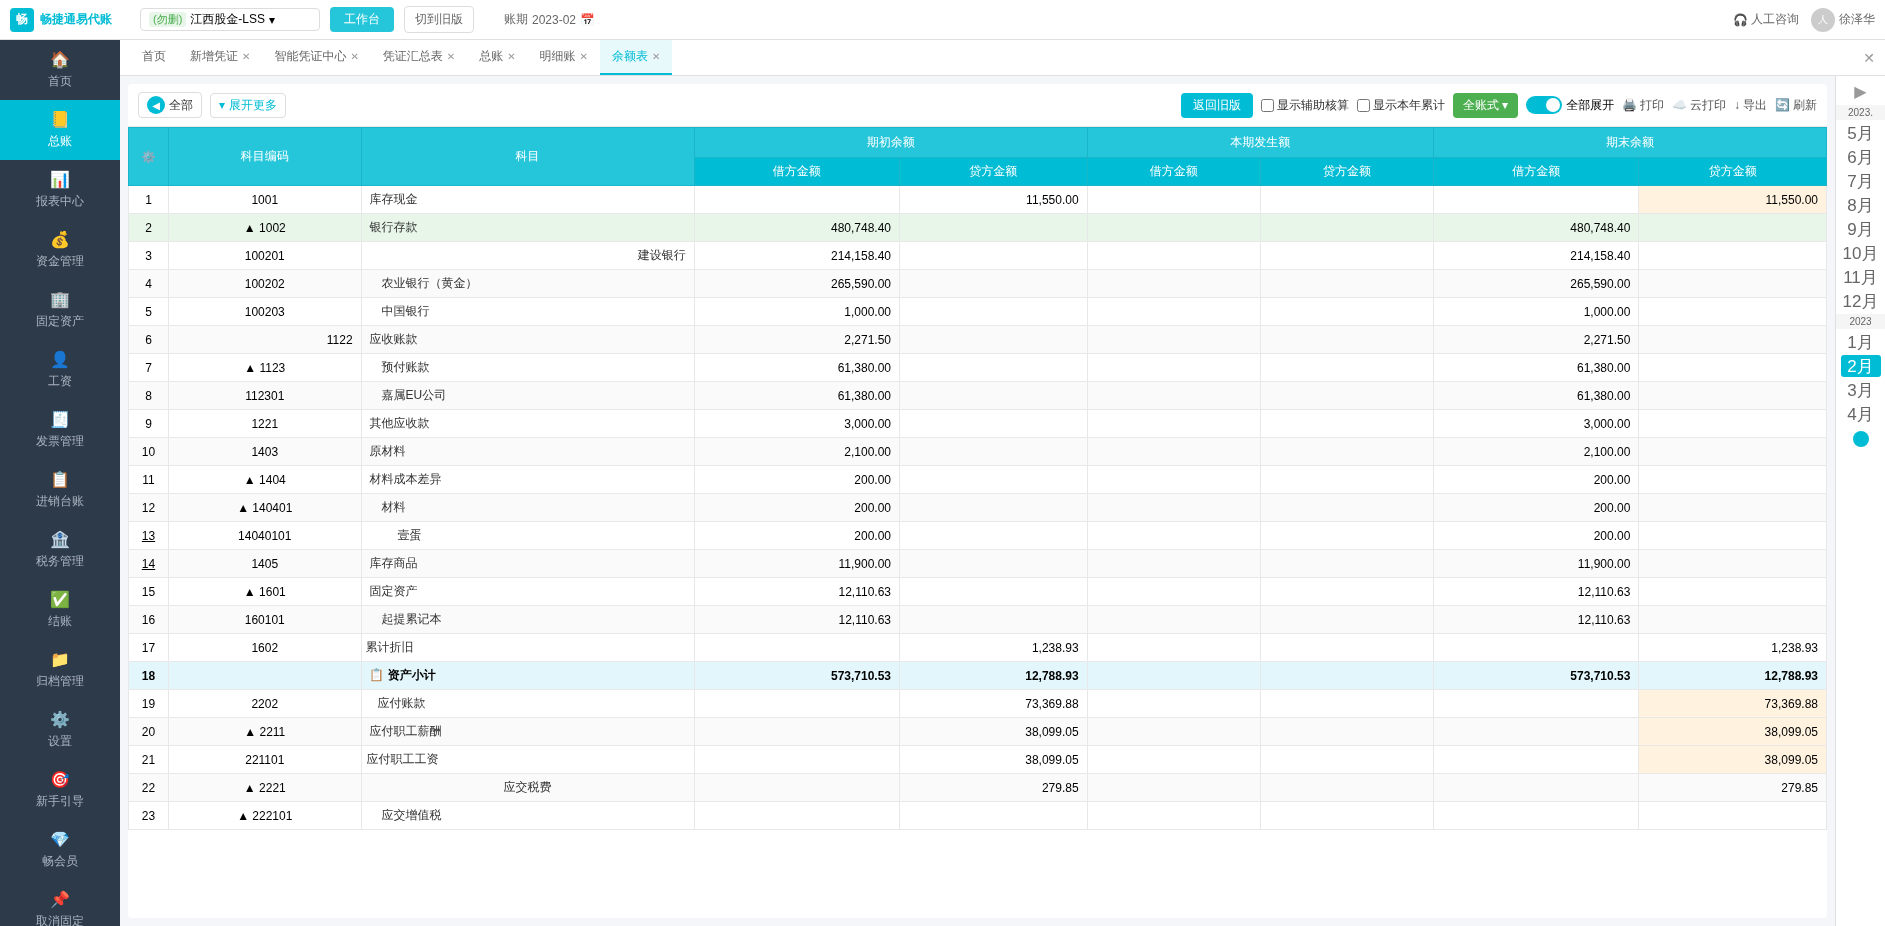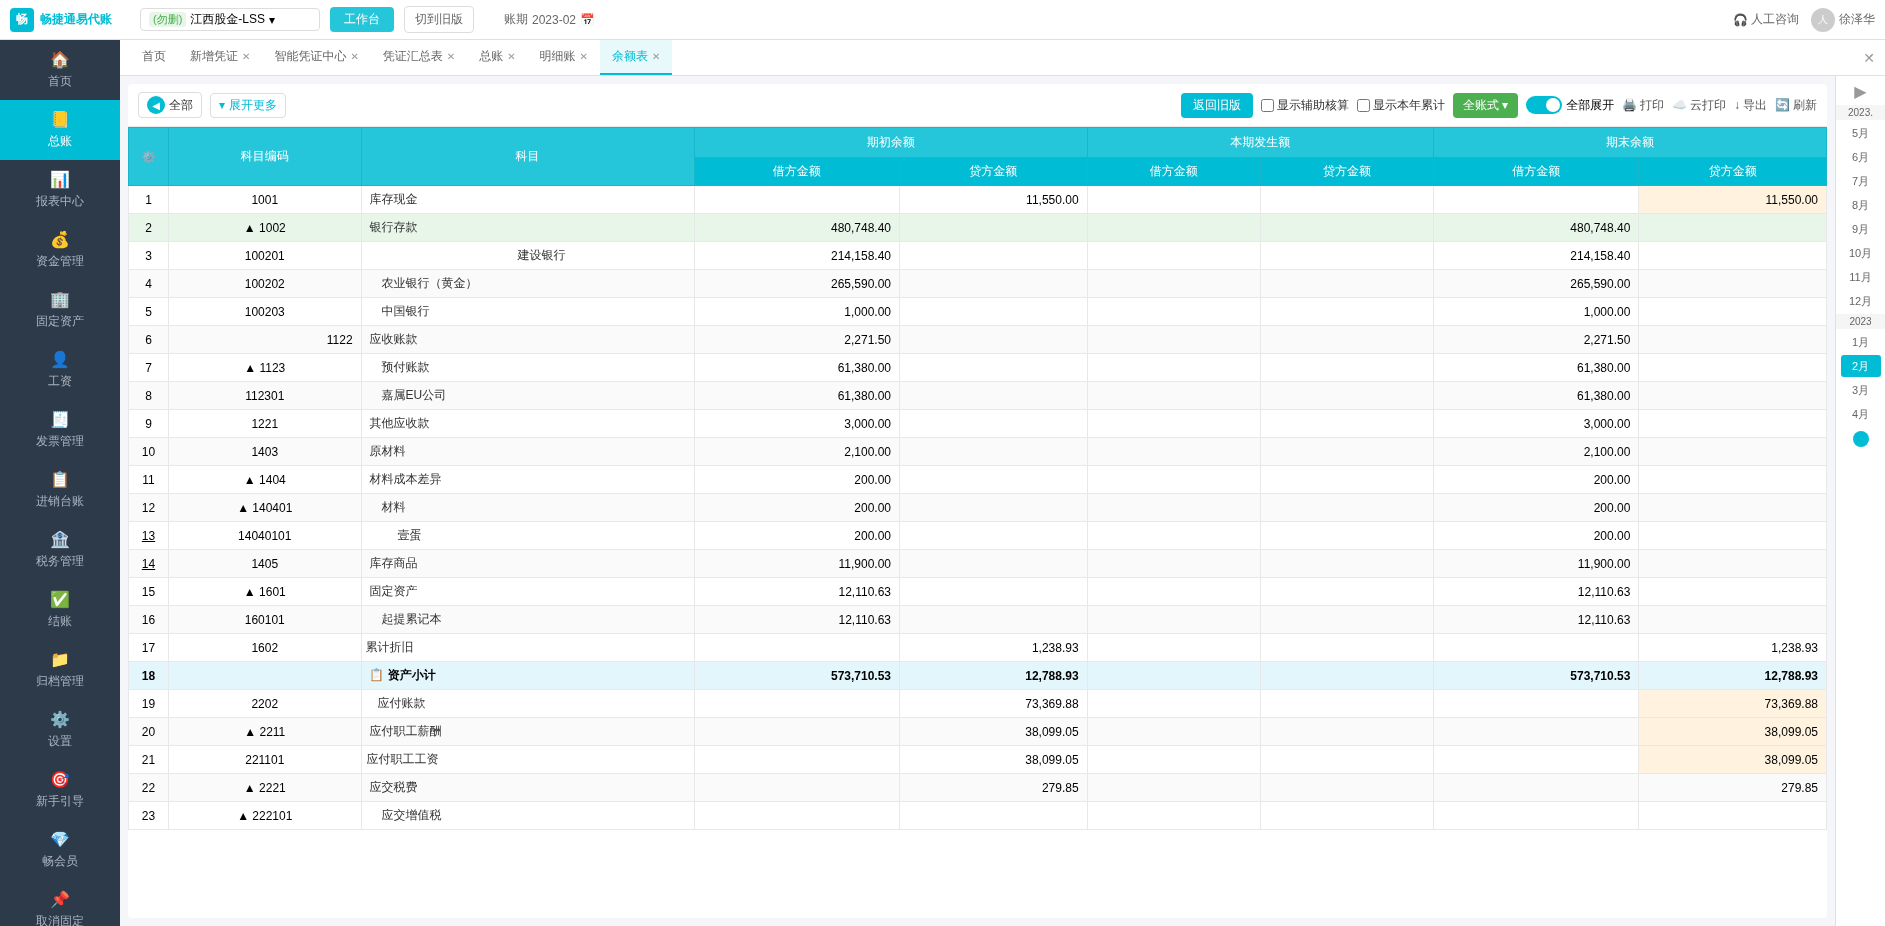--- a/index.html
+++ b/index.html
@@ -363,21 +363,21 @@
       background: #f5f5f5;
     }
     .month-item {
       width: 40px;
       height: 22px;
       display: flex;
       align-items: center;
       justify-content: center;
       cursor: pointer;
       border-radius: 3px;
-      font-size: 11px;
+      font-size: 17px;
       color: #666;
       text-align: right;
     }
     .month-item.active {
       background: #00bcd4;
       color: #fff;
     }
     .expand-arrow {
       cursor: pointer;
       color: #999;
@@ -607,21 +607,21 @@
                   <td class="number">480,748.40</td>
                   <td class="number"></td>
                   <td class="number"></td>
                   <td class="number"></td>
                   <td class="number">480,748.40</td>
                   <td class="number"></td>
                 </tr>
                 <tr>
                   <td style="text-align: center;">3</td>
                   <td style="text-align: center;">100201</td>
-                  <td style="padding-left: 36px; text-align: center;"><a href="#">建设银行</a></td>
+                  <td style="padding-left: 36px; text-align: right;"><a href="#">建设银行</a></td>
                   <td class="number">214,158.40</td>
                   <td class="number"></td>
                   <td class="number"></td>
                   <td class="number"></td>
                   <td class="number">214,158.40</td>
                   <td class="number"></td>
                 </tr>
                 <tr>
                   <td style="text-align: center;">4</td>
                   <td style="text-align: center;">100202</td>
@@ -816,21 +816,21 @@
                   <td class="number"></td>
                   <td class="number">38,099.05</td>
                   <td class="number"></td>
                   <td class="number"></td>
                   <td class="number"></td>
                   <td class="number" style="background: rgb(255, 243, 224);">38,099.05</td>
                 </tr>
                 <tr>
                   <td style="text-align: center;">22</td>
                   <td style="text-align: center;">▲ 2221</td>
-                  <td style="padding-left: 8px; text-align: left;"><a href="#">应交税费</a></td>
+                  <td style="padding-left: 8px; text-align: center;"><a href="#">应交税费</a></td>
                   <td class="number"></td>
                   <td class="number">279.85</td>
                   <td class="number"></td>
                   <td class="number"></td>
                   <td class="number"></td>
                   <td class="number">279.85</td>
                 </tr>
                 <tr>
                   <td style="text-align: center;">23</td>
                   <td style="text-align: center;">▲ 222101</td>

